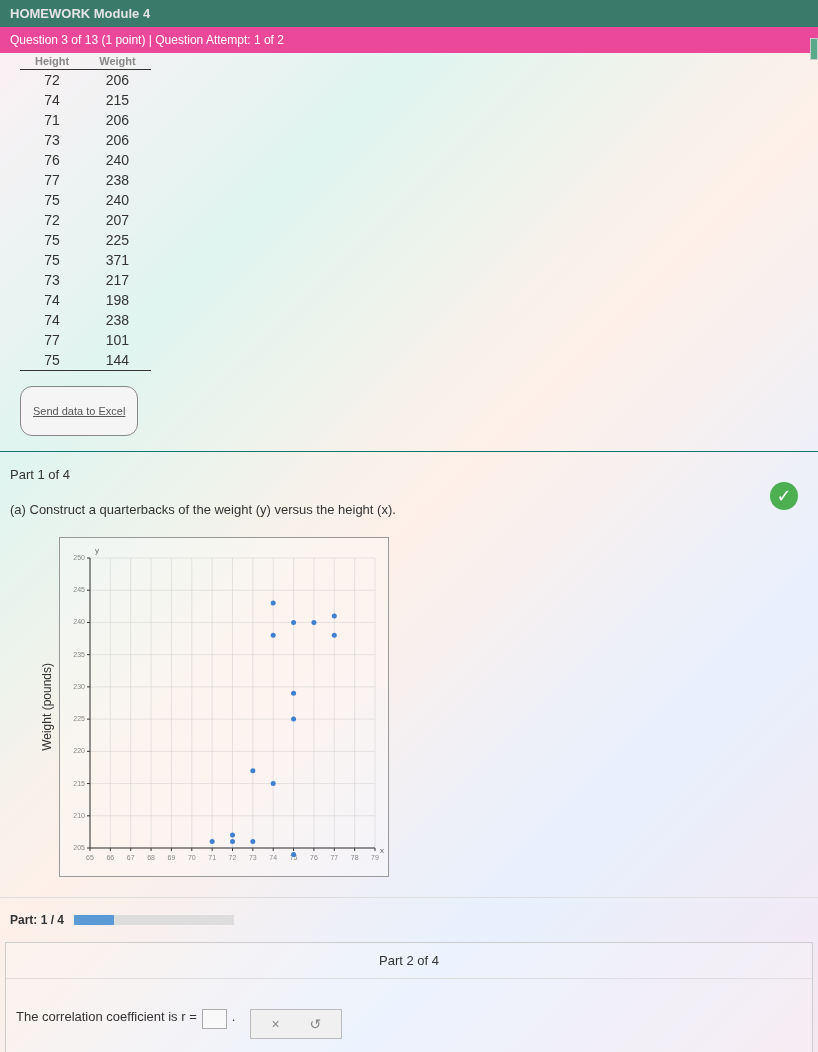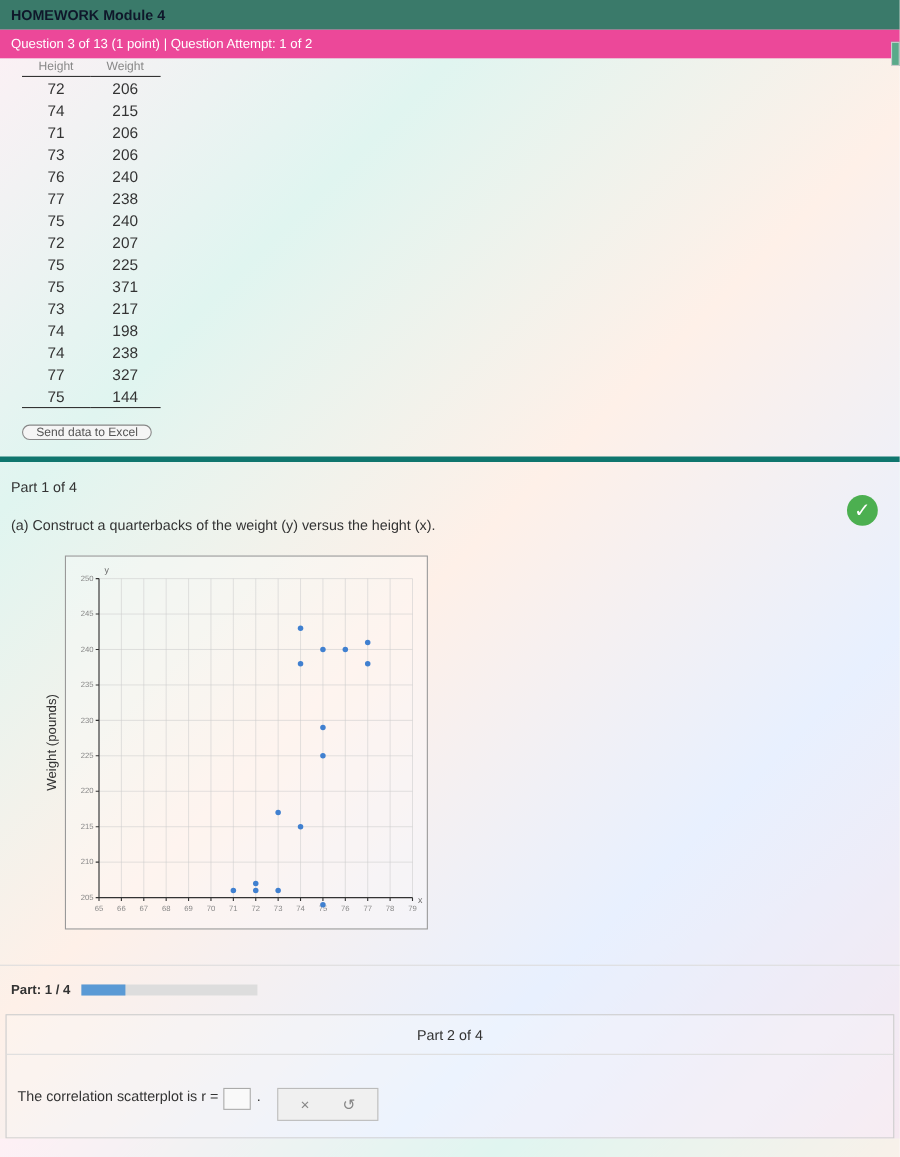--- a/index.html
+++ b/index.html
@@ -5,21 +5,21 @@
     * { margin: 0; padding: 0; box-sizing: border-box; }
     body { 
       font-family: Arial, sans-serif; 
       background: linear-gradient(135deg, #fef0f5 0%, #e0f5f0 25%, #fef0e8 50%, #e8f0fe 75%, #f5e8f0 100%);
       width: 818px;
       font-size: 13px;
       color: #333;
     }
     .header-bar1 {
       background: #3a7a6a;
-      color: #0f172a;
+      color: #e5e5e5;
       padding: 6px 10px;
       font-weight: bold;
       font-size: 13px;
     }
     .header-bar2 {
       background: #ec4899;
       color: #fff;
       padding: 6px 10px;
       font-size: 12px;
       display: flex;
@@ -37,46 +37,47 @@
     }
     .data-table {
       margin: 0 0 0 20px;
       border-collapse: collapse;
     }
     .data-table th {
       font-size: 11px;
       color: #888;
       padding: 2px 15px;
       border-bottom: 1px solid #333;
-      font-weight: normal;
+      font-weight: bold;
     }
     .data-table td {
       text-align: center;
       padding: 2px 20px;
       font-size: 14px;
       color: #333;
     }
     .data-table tr:last-child td {
       border-bottom: 1px solid #333;
     }
     .send-excel-btn {
       margin: 15px 0 15px 20px;
       background: #f5f5f5;
       border: 1px solid #888;
       border-radius: 12px;
-      padding: 0 12px;
+      padding: 18px 12px;
       font-size: 11px;
       color: #555;
       cursor: pointer;
+      text-decoration: underline;
     }
     .part-label {
       padding: 15px 10px 10px 10px;
       font-size: 13px;
       color: #333;
-      border-top: 5px solid #0f766e;
+      border-top: 1px solid #0f766e;
     }
     .question-text {
       padding: 10px 10px;
       font-size: 13px;
       position: relative;
     }
     .check-icon {
       position: absolute;
       right: 20px;
       top: -10px;
@@ -115,21 +116,21 @@
       margin-top: 5px;
       width: 330px;
     }
     .chart-wrapper { display: flex; flex-direction: column; }
     .progress-row {
       padding: 15px 10px;
       display: flex;
       align-items: center;
       gap: 10px;
       border-top: 1px solid #ddd;
-      margin-top: 32px;
+      margin-top: 20px;
     }
     .progress-label {
       font-size: 12px;
       font-weight: bold;
     }
     .progress-bar-bg {
       width: 160px;
       height: 10px;
       background: #ddd;
       position: relative;
@@ -250,21 +251,21 @@
       <tr>
         <td>74</td>
         <td>198</td>
       </tr>
       <tr>
         <td>74</td>
         <td>238</td>
       </tr>
       <tr>
         <td>77</td>
-        <td>327</td>
+        <td>101</td>
       </tr>
       <tr>
         <td>75</td>
         <td>144</td>
       </tr>
     </tbody>
 </table>
 
 <button class="send-excel-btn">Send data to Excel</button>
 
@@ -383,21 +384,21 @@
   <span class="progress-label">Part: 1 / 4</span>
   <div class="progress-bar-bg">
     <div class="progress-bar-fill"></div>
   </div>
 </div>
 
 <div class="part2-section">
   <div class="part2-header">Part 2 of 4</div>
   <div class="part2-body">
     <div class="answer-row">
-      <span>The correlation scatterplot is r =</span>
+      <span>The correlation coefficient is r =</span>
       <input class="answer-input" style="">
       <span>.</span>
       <div class="feedback-box">
         <span class="x-icon">×</span>
         <span class="reset-icon">↺</span>
       </div>
 
     </div>
   </div>
 </div>

